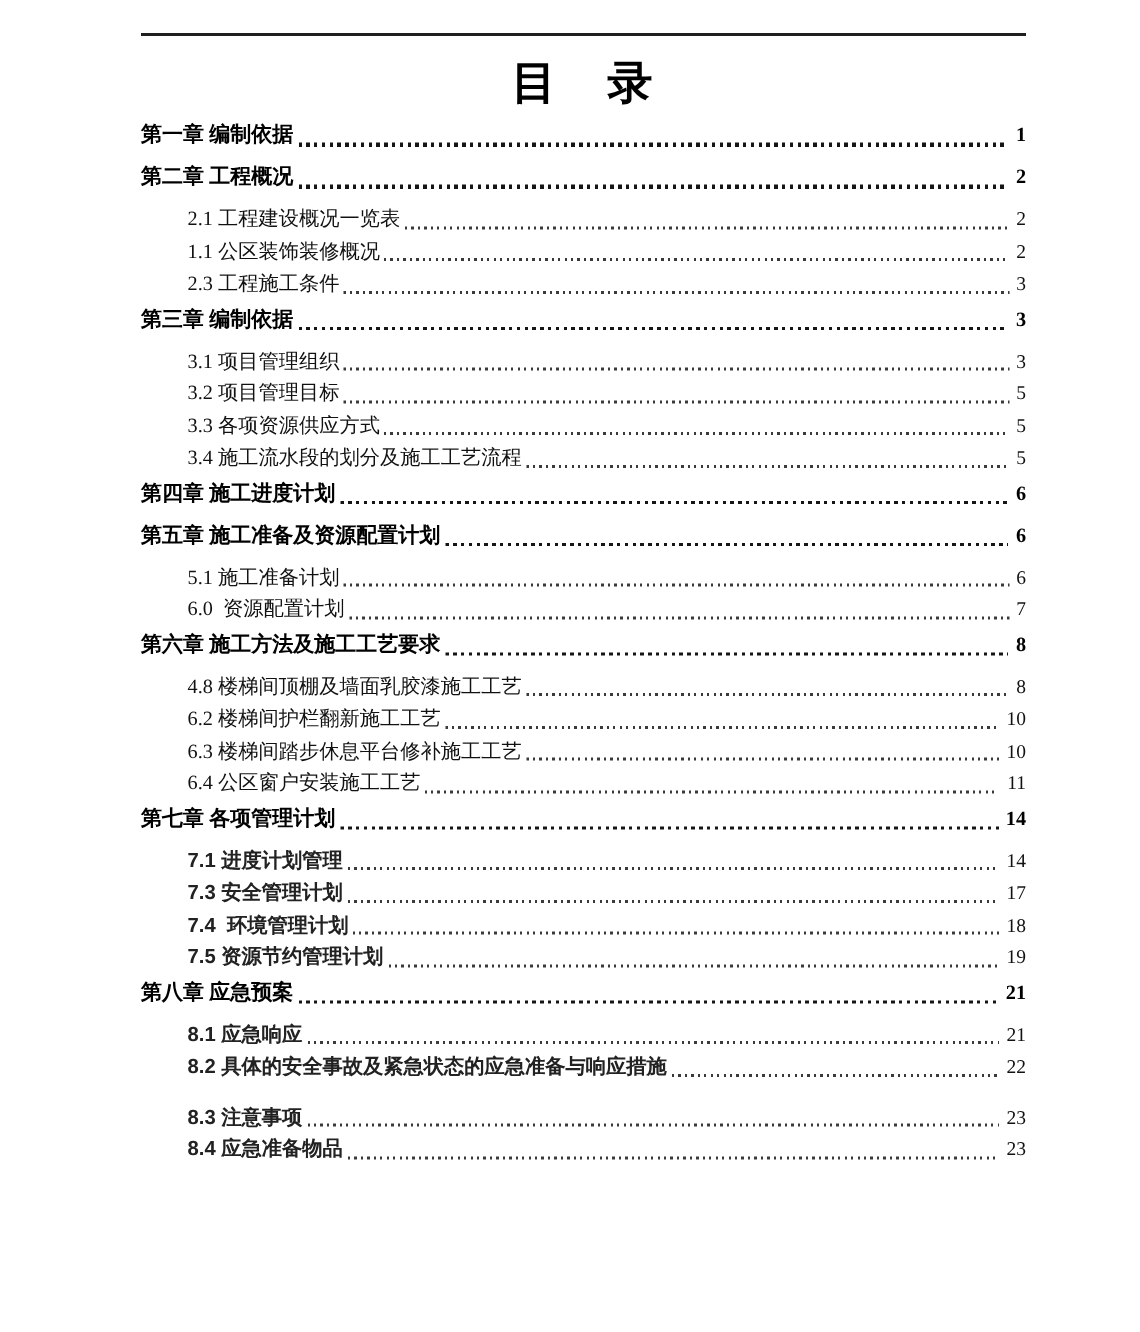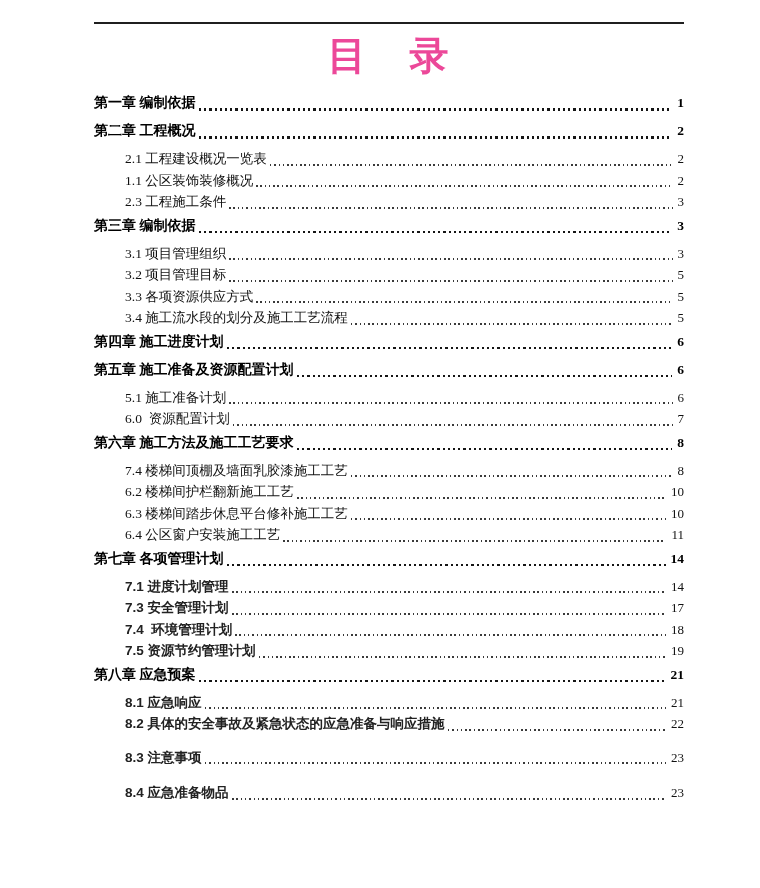--- a/index.html
+++ b/index.html
@@ -19,28 +19,28 @@
     width: 760px;
     height: 888px;
     padding: 22px 76px 0 94px;
     background: #ffffff;
   }
   .header-rule {
     height: 2px;
     background: #1f1f1f;
   }
   .toc-title {
-    margin: 15px 0 19px 0;
+    margin: 15px 0 6px 0;
     text-align: center;
-    font-size: 39px;
+    font-size: 30px;
     line-height: 34px;
     font-weight: bold;
     letter-spacing: 2px;
     white-space: pre;
-    color: #ec4899;
+    color: #000000;
   }
   .toc {
     width: 100%;
   }
   .row {
     display: flex;
     align-items: baseline;
     white-space: pre;
   }
   .row.chapter {
@@ -65,21 +65,21 @@
   .row.alt {
     height: 21.5px;
     line-height: 21.5px;
     padding-left: 31px;
     font-size: 13.5px;
     font-weight: 700;
     font-family: "Liberation Sans", "DejaVu Sans", sans-serif;
     color: #222;
   }
   .row.gap1 { margin-top: 12px; }
-  .row.gap2 { margin-top: 14px; }
+  .row.gap2 { }
   .label {
     flex: 0 0 auto;
   }
   .leader {
     flex: 1 1 auto;
     align-self: flex-end;
     height: 1.8px;
     margin: 0 5px 4px 3px;
     background-image: repeating-linear-gradient(to right, #3a3a3a 0, #3a3a3a 1.5px, transparent 1.5px, transparent 4.3px);
   }
@@ -193,21 +193,21 @@
     <span class="pagenum">7</span>
   </div>
 
   <div class="row chapter">
     <span class="label">第六章 施工方法及施工工艺要求</span>
     <span class="leader"></span>
     <span class="pagenum">8</span>
   </div>
 
   <div class="row section">
-    <span class="label">7.4 楼梯间顶棚及墙面乳胶漆施工工艺</span>
+    <span class="label">4.8 楼梯间顶棚及墙面乳胶漆施工工艺</span>
     <span class="leader"></span>
     <span class="pagenum">8</span>
   </div>
 
   <div class="row section">
     <span class="label">6.2 楼梯间护栏翻新施工工艺</span>
     <span class="leader"></span>
     <span class="pagenum">10</span>
   </div>
 

